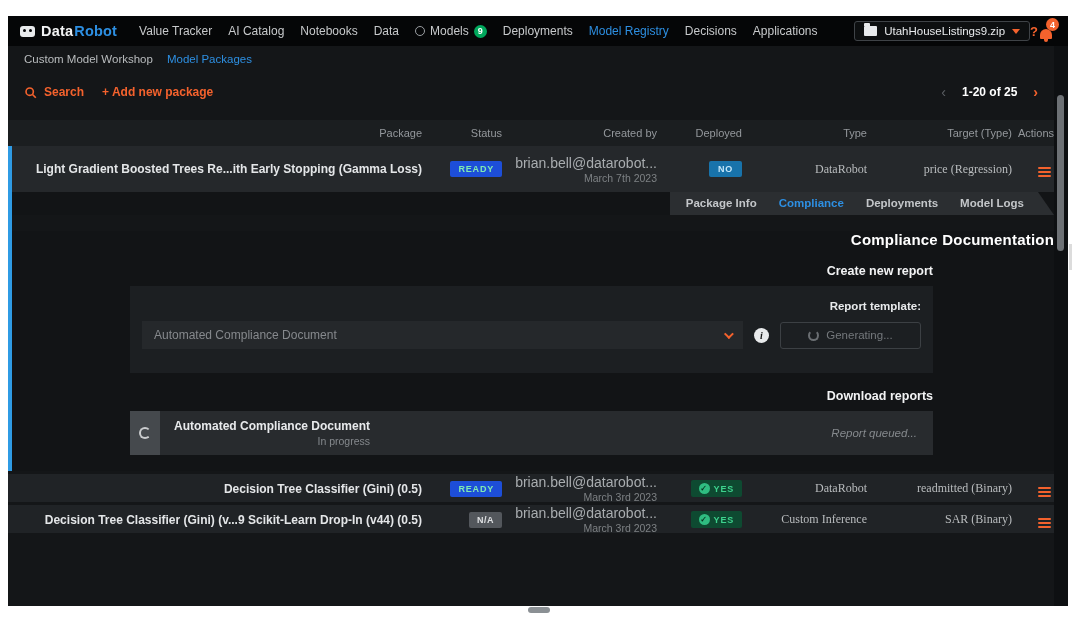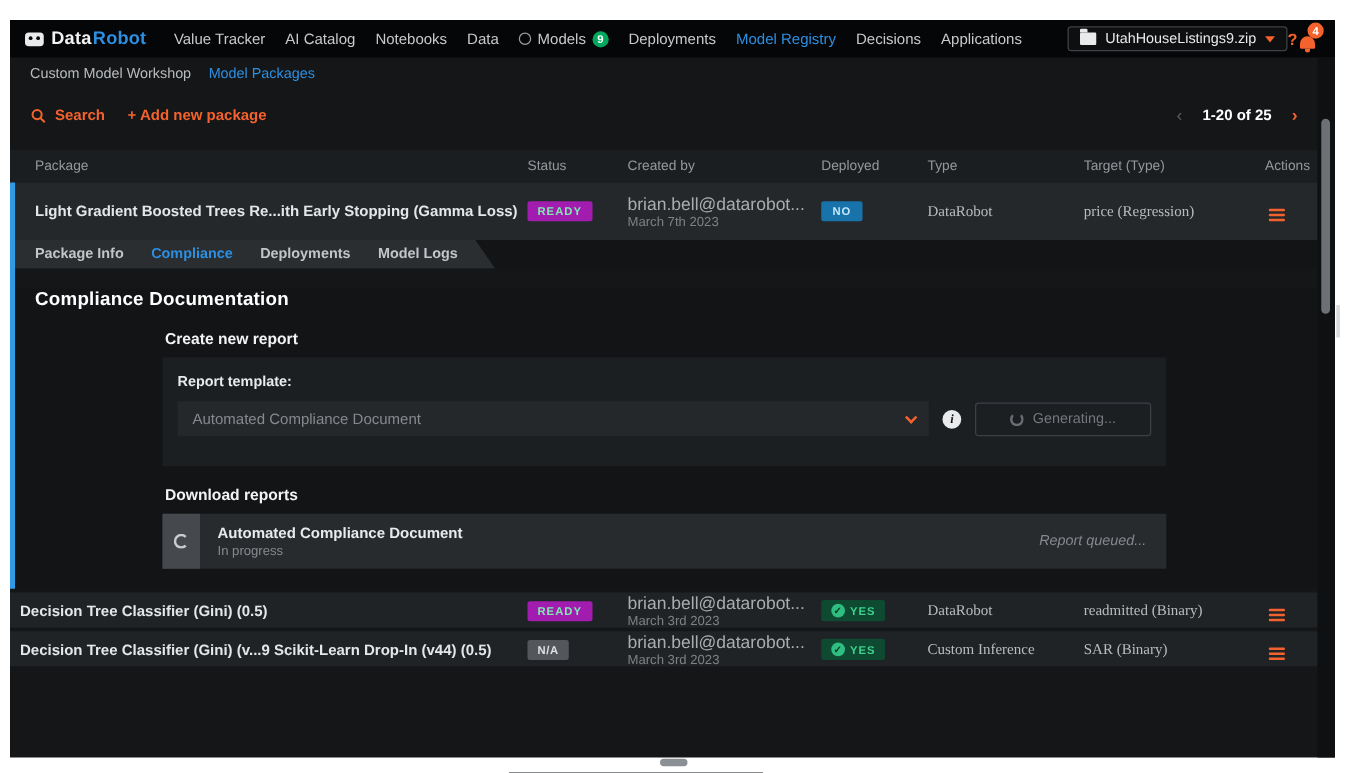--- a/index.html
+++ b/index.html
@@ -6,21 +6,21 @@
   html,body { width:1080px; height:618px; }
   body {
     background:#ffffff;
     font-family:"Liberation Sans", sans-serif;
     position:relative;
     overflow:hidden;
     color:#c7c9cb;
   }
   .app{
     position:absolute; left:8px; top:16px; width:1060px; height:590px;
-    background:#141618; display:flex; flex-direction:column;
+    background:#141618; display:flex; flex-direction:column;text-align:right;
   }
 
   
   .topnav{
     height:30px; background:#050607; display:flex; align-items:center;
     padding:0 12px; gap:16px; flex-shrink:0; white-space:nowrap;
   }
   .brand{display:flex; align-items:center; gap:6px; margin-right:6px;}
   .brand .logo-head{width:15px;height:11px;background:#e8eaec;border-radius:3px;position:relative;display:inline-block;}
   .brand .logo-head i{position:absolute;top:3px;width:3px;height:3px;border-radius:50%;background:#050607;}
@@ -71,21 +71,21 @@
   .row{
     background:#202326;display:grid;grid-template-columns:var(--cols);align-items:center;
     padding-left:8px;font-size:12px;height:28px;cursor:pointer;
   }
   .row + .row{margin-top:3px;}
   .pkg{font-weight:bold;color:#e4e6e8;white-space:nowrap;overflow:hidden;}
   .created .email{color:#a9adb0;font-size:14px;white-space:nowrap;overflow:hidden;}
   .created .date{color:#7d8184;font-size:10.5px;margin-top:1px;}
   .type,.target{color:#b9bcbe;font-family:Liberation Serif, serif;}
   .badge{display:inline-flex;align-items:center;gap:4px;font-size:9px;font-weight:bold;letter-spacing:.8px;padding:3px 8px;border-radius:2px;}
-  .badge.ready{background:#a21caf;color:#80e9b3;}
+  .badge.ready{background:#1d4ed8;color:#80e9b3;}
   .badge.no{background:#1873ab;color:#c4e7fa;padding:3px 9px;}
   .badge.yes{background:#0e4a31;color:#3ed28e;}
   .badge.na{background:#53575c;color:#dfe1e3;letter-spacing:.5px;}
   .chk{width:11px;height:11px;border-radius:50%;background:#2fbd81;color:#06331f;font-size:8px;
     display:inline-flex;align-items:center;justify-content:center;font-weight:bold;}
   .burger{display:inline-flex;flex-direction:column;gap:2px;cursor:pointer;padding:3px;}
   .burger i{width:13px;height:2px;background:#f4622d;border-radius:1px;display:block;}
 
   
   .sel{border-left:4px solid #2f9be4;}

